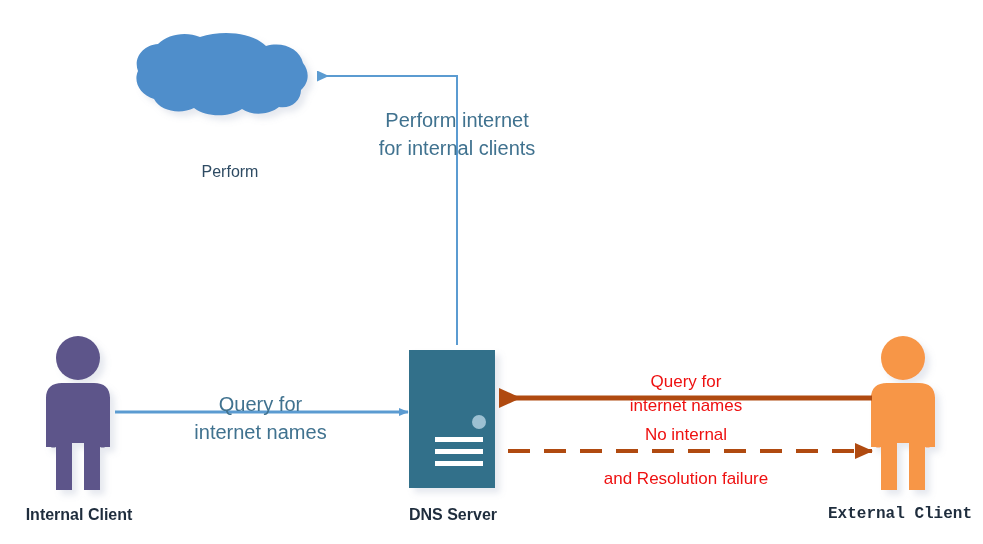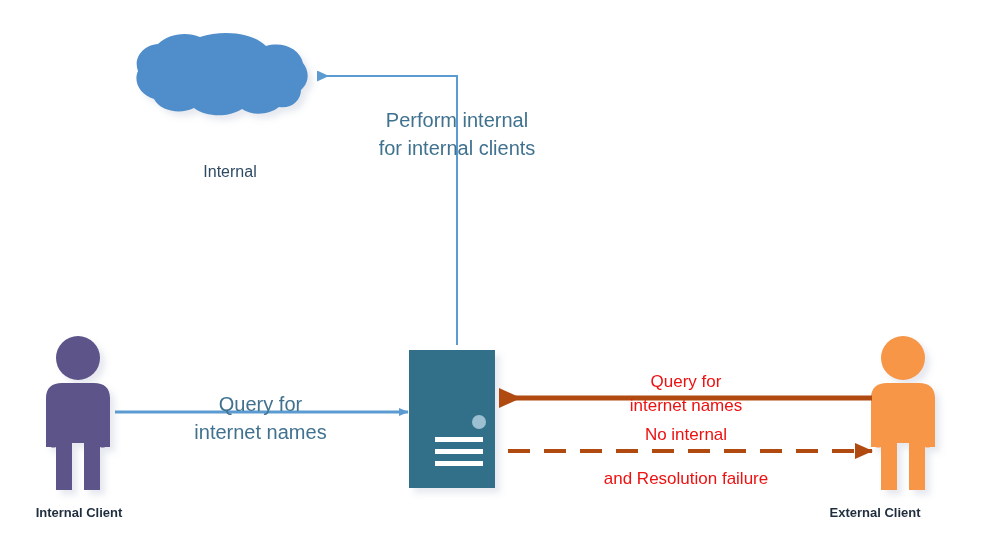--- a/index.html
+++ b/index.html
@@ -22,21 +22,21 @@
     width: 983px;
     height: 544px;
   }
   .txt {
     position: absolute;
     white-space: pre;
     line-height: 1.22;
   }
   .node-caption {
     font-weight: bold;
-    font-size: 13px;
+    font-size: 16px;
     color: #1f2d3d;
     text-align: center;
   }
   .cloud-caption {
     font-size: 16px;
     color: #2e4b63;
     text-align: center;
   }
   .edge-label-blue {
     font-size: 20px;
@@ -133,32 +133,33 @@
 
     <g>
       <line x1="872" y1="398" x2="500" y2="398" stroke="#b04a10" stroke-width="5" marker-end="url(#arrow-brown-left)"></line>
     </g>
 
     <g>
       <line x1="508" y1="451" x2="872" y2="451" stroke="#b04a10" stroke-width="4" stroke-dasharray="22 14" marker-end="url(#arrow-brown-right)"></line>
     </g>
   </svg>
 
-  <div class="txt cloud-caption" style="left:160px; top:162px; width:140px;">Internal</div>
+  <div class="txt cloud-caption" style="left:160px; top:162px; width:140px;">Perform</div>
 
-  <div class="txt edge-label-blue" style="left:337px; top:108px; width:240px;">Perform internal</div>
+  <div class="txt edge-label-blue" style="left:337px; top:108px; width:240px;">Perform internet</div>
   <div class="txt edge-label-blue" style="left:337px; top:136px; width:240px;">for internal clients</div>
 
   <div class="txt edge-label-blue" style="left:158px; top:392px; width:205px;">Query for</div>
   <div class="txt edge-label-blue" style="left:158px; top:420px; width:205px;">internet names</div>
 
   <div class="txt edge-label-red" style="left:588px; top:372px; width:196px;">Query for</div>
   <div class="txt edge-label-red" style="left:588px; top:396px; width:196px;">internet names</div>
 
   <div class="txt edge-label-red" style="left:588px; top:425px; width:196px;">No internal</div>
   <div class="txt edge-label-red" style="left:588px; top:449px; width:196px;margin-top:20px;">and Resolution failure</div>
 
   <div class="txt node-caption" style="left:8px; top:505px; width:142px;">Internal Client</div>
 
+  <div class="txt node-caption" style="left:382px; top:505px; width:142px;">DNS Server</div>
 
-  <div class="txt node-caption" style="left:804px; top:505px; width:142px;">External Client</div>
+  <div class="txt node-caption" style="left:828px; top:505px; width:142px;font-family:Liberation Mono, monospace;">External Client</div>
 
 </div>
 
 </body></html>

